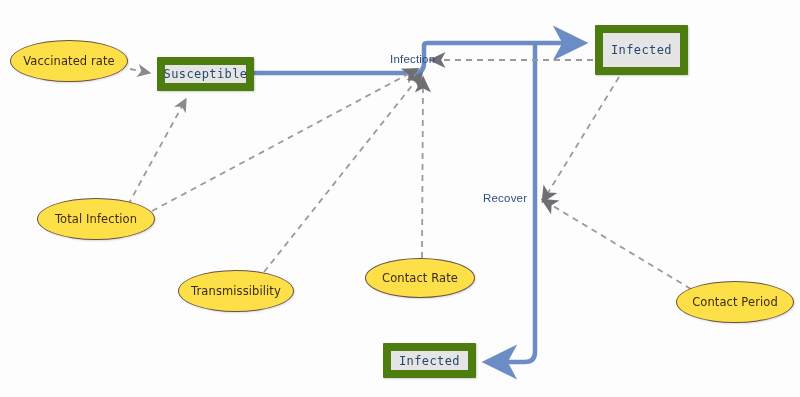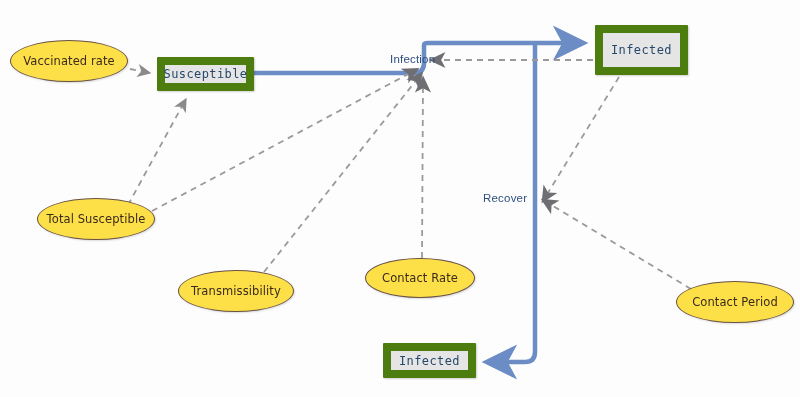--- a/index.html
+++ b/index.html
@@ -132,21 +132,21 @@
 
   <div class="node stock" style="left:383px; top:343px; width:93px; height:35px;">
     <span class="node-label">Infected</span>
   </div>
 
   <div class="node aux" style="left:10px; top:40px; width:118px; height:42px;">
     <span class="node-label">Vaccinated rate</span>
   </div>
 
   <div class="node aux" style="left:37px; top:198px; width:118px; height:42px;">
-    <span class="node-label">Total Susceptible</span>
+    <span class="node-label">Total Infection</span>
   </div>
 
   <div class="node aux" style="left:365px; top:258px; width:110px; height:40px;">
     <span class="node-label">Contact Rate</span>
   </div>
 
   <div class="node aux" style="left:178px; top:270px; width:116px; height:42px;">
     <span class="node-label">Transmissibility</span>
   </div>
 

